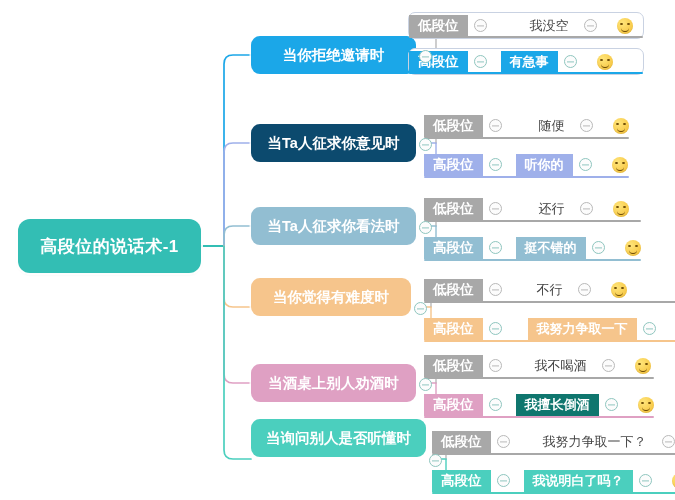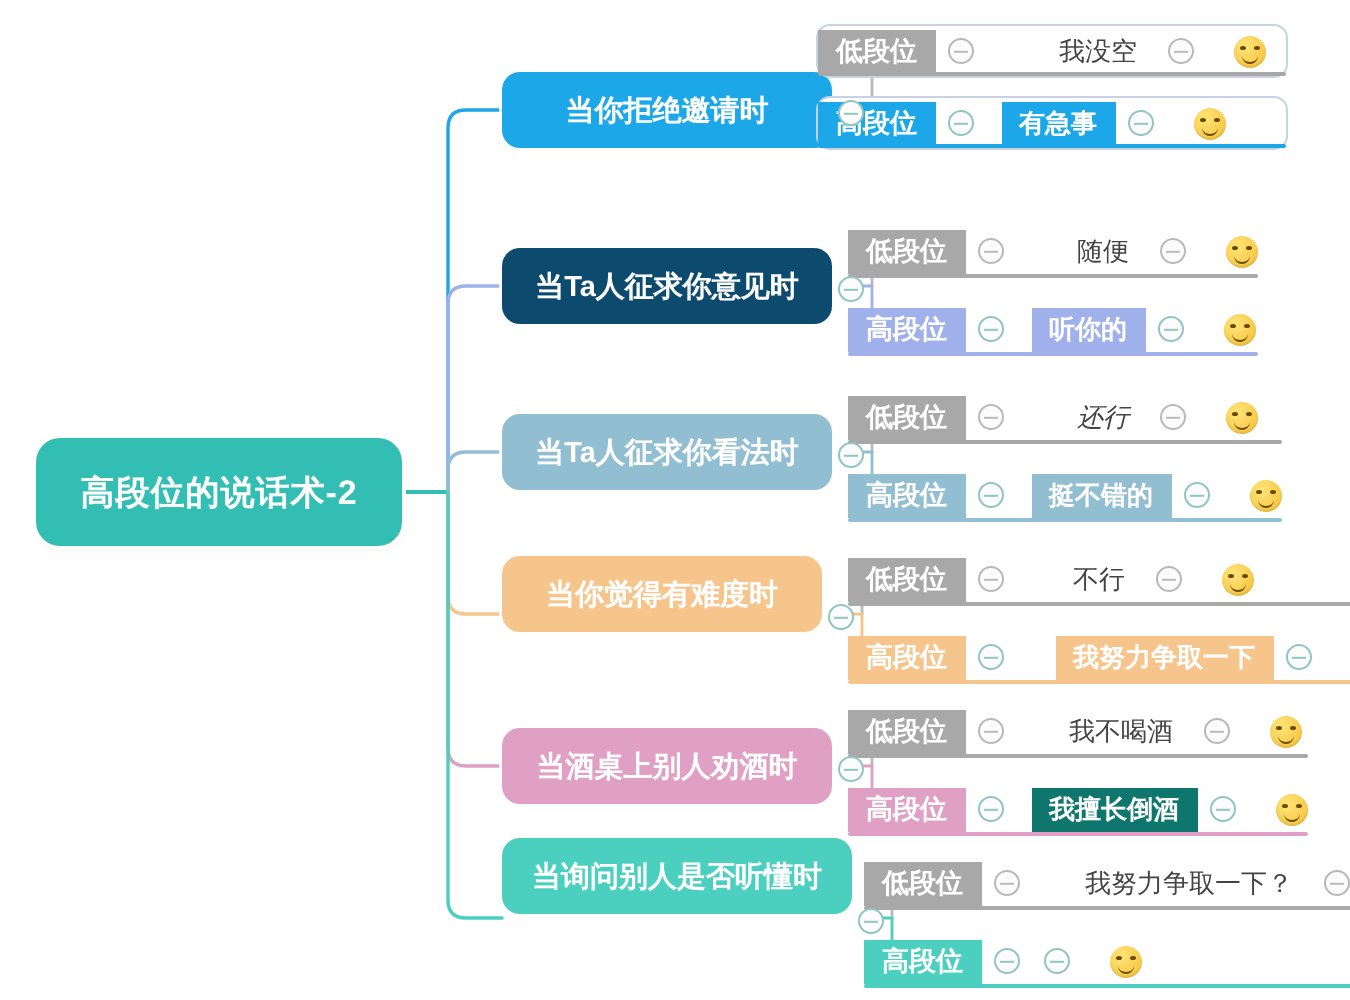--- a/index.html
+++ b/index.html
@@ -163,21 +163,21 @@
       <path d="M 430 383 H 436" fill="none" stroke="#DFA0C3" stroke-width="1.5" stroke-linecap="round" stroke-linejoin="round"></path>
       <path d="M 436 383 V 373 Q 436 366 443 366 H 426" fill="none" stroke="#b9b9b9" stroke-width="1.4" stroke-linecap="round" stroke-linejoin="round"></path>
       <path d="M 436 383 V 397 Q 436 404 443 404 H 426" fill="none" stroke="#DFA0C3" stroke-width="1.4" stroke-linecap="round" stroke-linejoin="round"></path>
       <path d="M 224 246 V 450 Q 224 459 233 459 H 251" fill="none" stroke="#4BCFBE" stroke-width="1.7" stroke-linecap="round" stroke-linejoin="round"></path>
       <path d="M 440 459 H 446" fill="none" stroke="#4BCFBE" stroke-width="1.5" stroke-linecap="round" stroke-linejoin="round"></path>
       <path d="M 446 459 V 449 Q 446 442 453 442 H 434" fill="none" stroke="#b9b9b9" stroke-width="1.4" stroke-linecap="round" stroke-linejoin="round"></path>
       <path d="M 446 459 V 473 Q 446 480 453 480 H 434" fill="none" stroke="#4BCFBE" stroke-width="1.4" stroke-linecap="round" stroke-linejoin="round"></path>
     </svg>
 
   <div class="root-node">
-    <span>高段位的说话术-2</span>
+    <span>高段位的说话术-1</span>
   </div>
 
   <div id="branch-layer">
       <div class="branch-node" style="left: 251px; top: 36px; width: 165px; background: rgb(27, 167, 232); align-items: center;">
         <span>当你拒绝邀请时</span>
       </div>
       <div class="toggle tinted" style="position: absolute; left: 419px; top: 50px; margin: 0px;"></div>
       <div class="leaf-group" style="left: 408px; top: 12px;">
         <div class="leaf-row boxed">
           <span class="tag low" style="background: rgb(168, 168, 168);">低段位</span>
@@ -219,21 +219,21 @@
         </div>
       </div>
       <div class="branch-node" style="left: 251px; top: 207px; width: 165px; background: rgb(146, 190, 210);">
         <span>当Ta人征求你看法时</span>
       </div>
       <div class="toggle tinted" style="position: absolute; left: 419px; top: 221px; margin: 0px;"></div>
       <div class="leaf-group" style="left: 424px; top: 195px;">
         <div class="leaf-row">
           <span class="tag low" style="background: rgb(168, 168, 168);">低段位</span>
           <span class="toggle"></span>
-          <span class="phrase plain" style="margin-left: 22px; font-style: italic;">还行</span>
+          <span class="phrase plain" style="margin-left: 22px;">还行</span>
           <span class="toggle"></span>
           <span class="face"></span>
           <span class="underline" style="background: rgb(168, 168, 168); width: 100%;"></span>
         </div>
         <div class="leaf-row" style="margin-top: 12px;">
           <span class="tag" style="background: rgb(146, 190, 210);">高段位</span>
           <span class="toggle tinted"></span>
           <span class="phrase hl" style="background: rgb(146, 190, 210); margin-left: 8px;">挺不错的</span>
           <span class="toggle tinted"></span>
           <span class="face"></span>
@@ -292,20 +292,21 @@
         <div class="leaf-row">
           <span class="tag low" style="background: rgb(168, 168, 168);">低段位</span>
           <span class="toggle"></span>
           <span class="phrase plain" style="margin-left: 18px;">我努力争取一下？</span>
           <span class="toggle"></span>
           <span class="underline" style="background: rgb(168, 168, 168); width: 100%;"></span>
         </div>
         <div class="leaf-row" style="margin-top: 12px;">
           <span class="tag" style="background: rgb(75, 207, 190);">高段位</span>
           <span class="toggle tinted"></span>
+          <span class="phrase hl" style="background: rgb(75, 207, 190); margin-left: 8px;">我说明白了吗？</span>
           <span class="toggle tinted"></span>
           <span class="face"></span>
           <span class="underline thick" style="background: rgb(75, 207, 190); width: 100%;"></span>
         </div>
       </div>
     </div>
 
 </div>
 
 </body></html>

